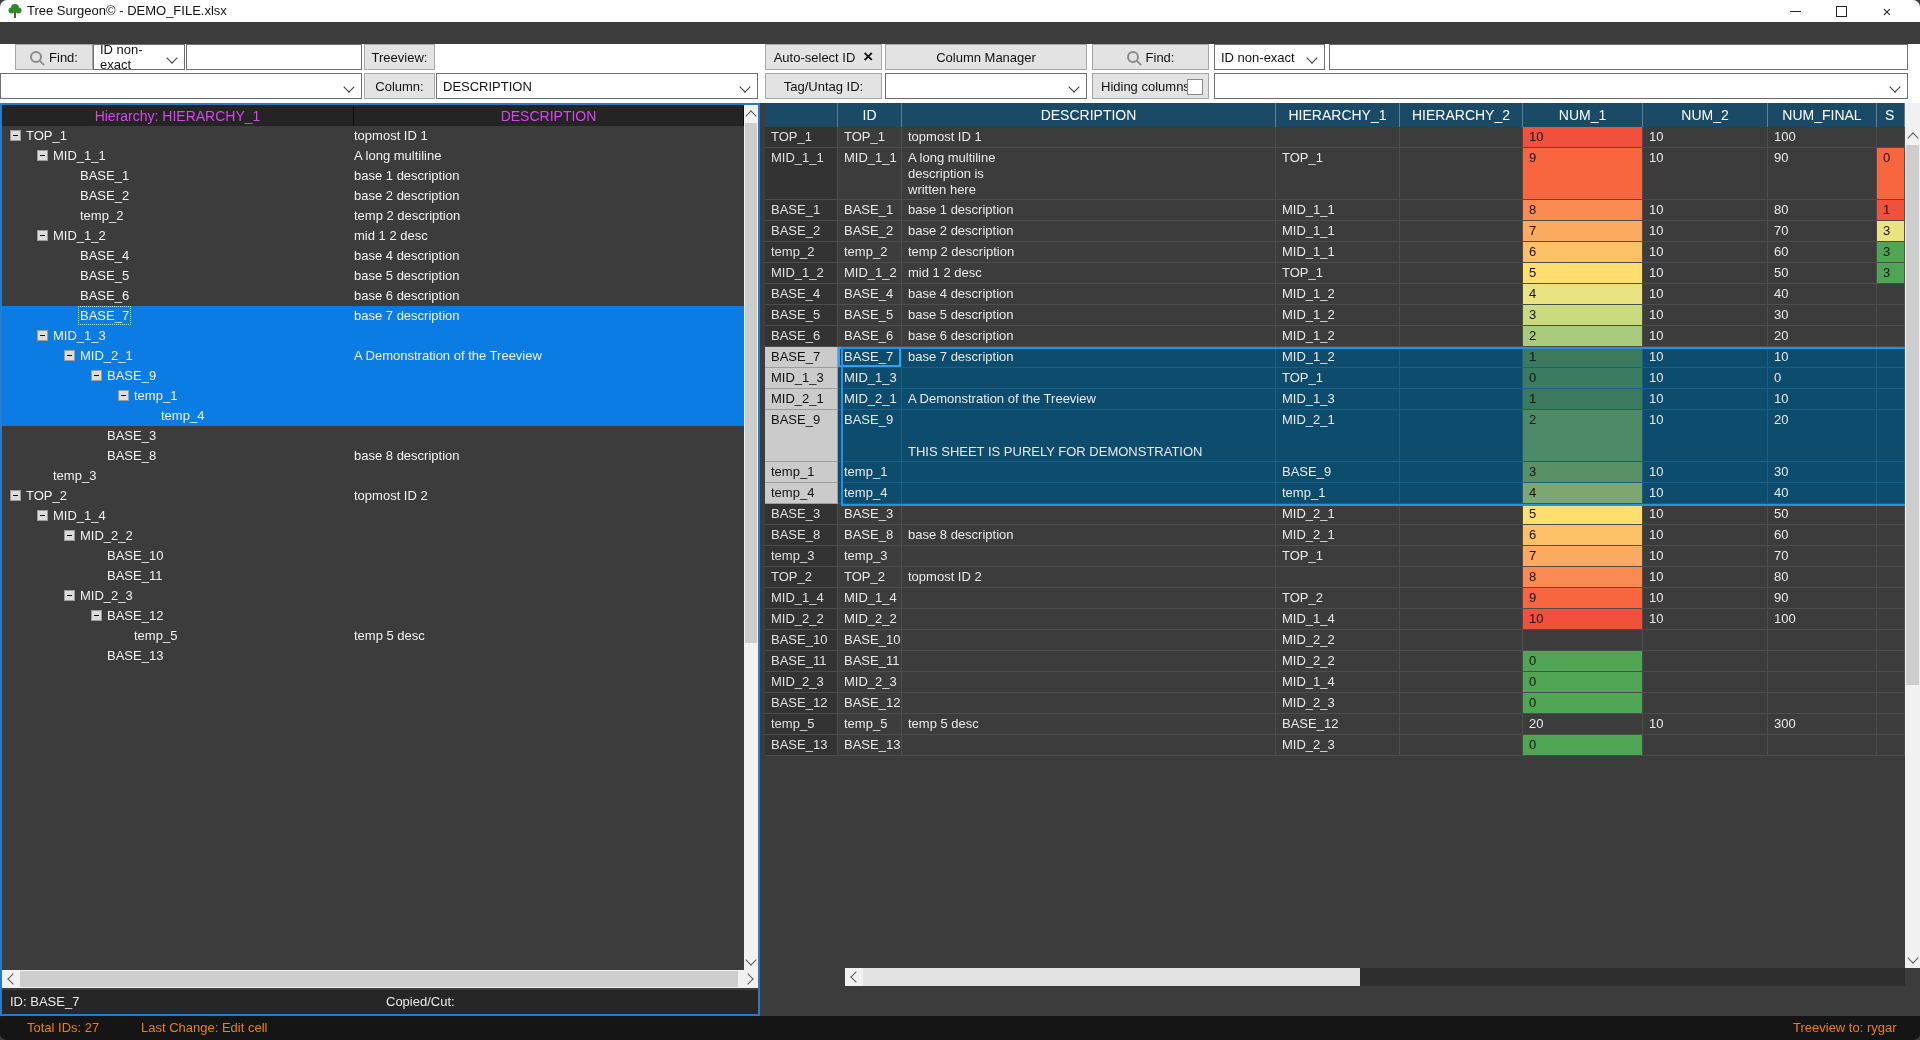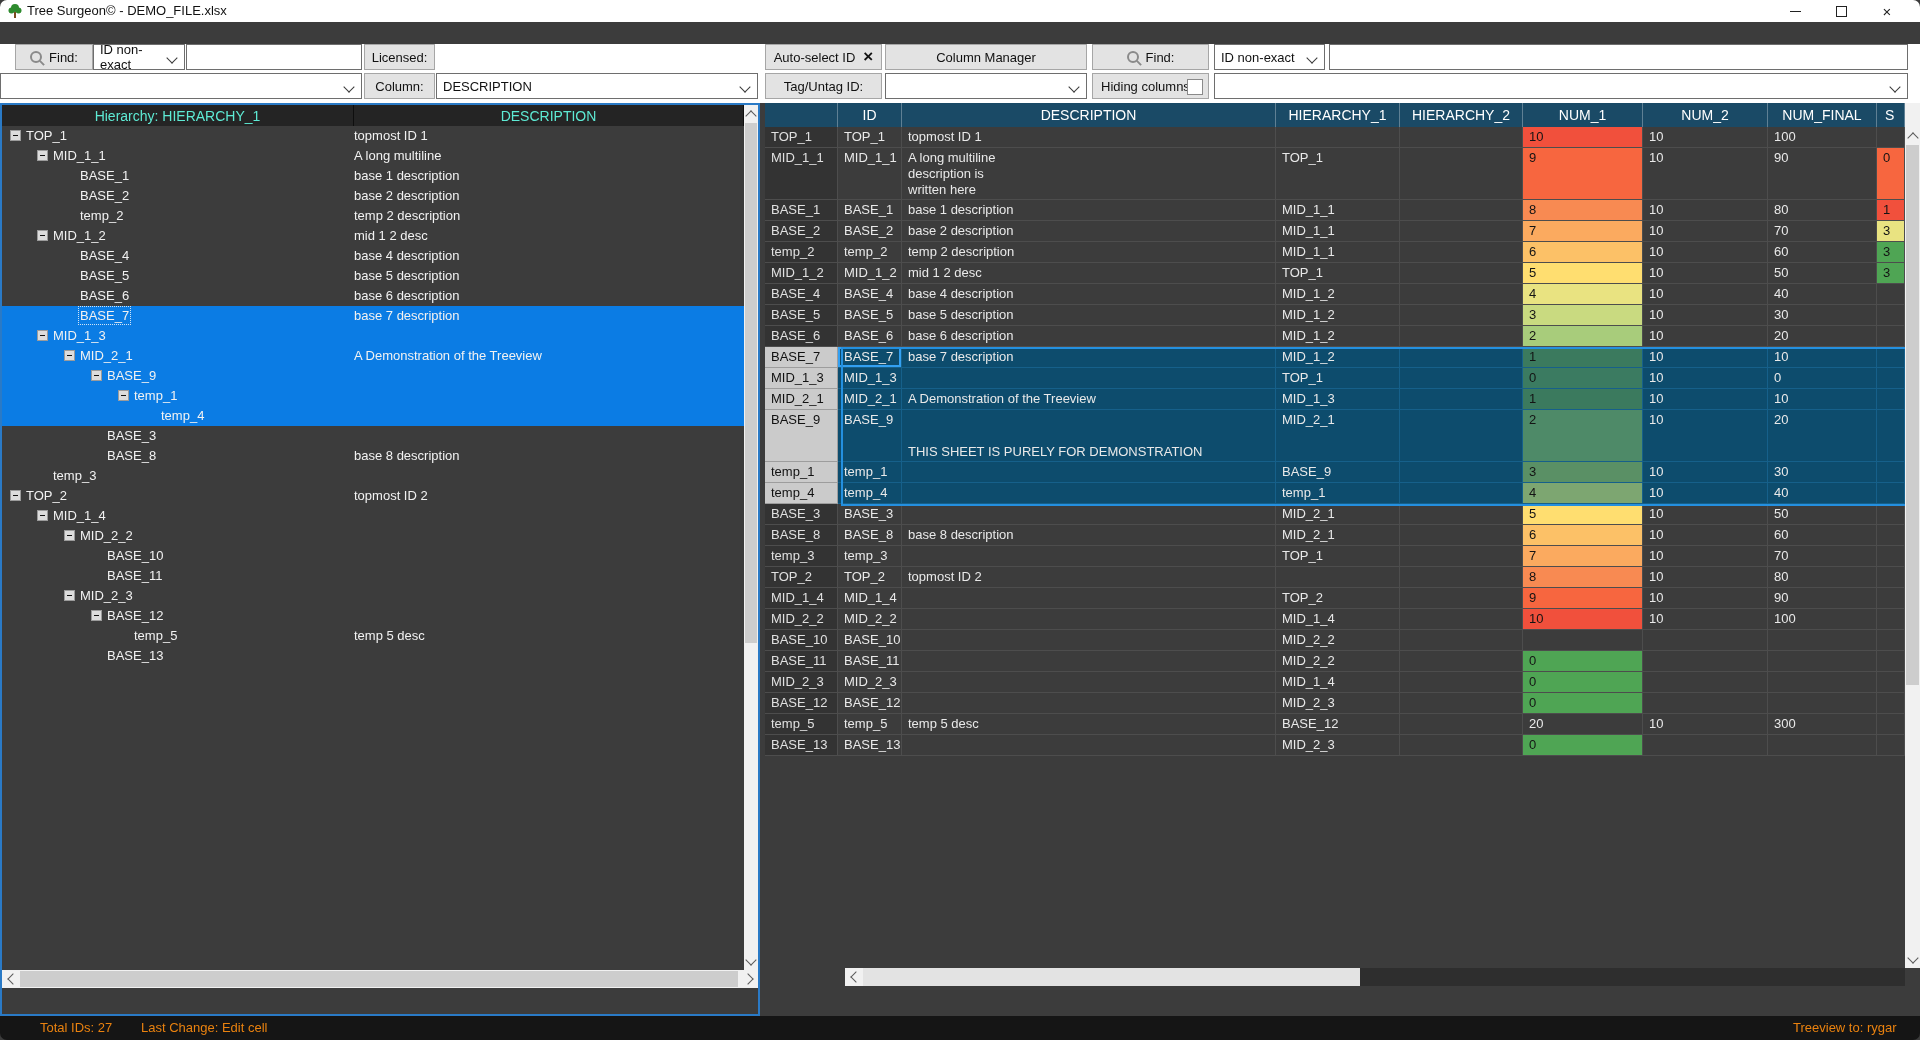--- a/index.html
+++ b/index.html
@@ -21,21 +21,21 @@
   .tinput{position:absolute;height:26px;background:#ffffff;border:1px solid #6e6e6e;box-sizing:border-box;}
   .chev{width:7px;height:7px;border-left:1px solid #3a3a3a;border-bottom:1px solid #3a3a3a;transform:rotate(-45deg);display:inline-block;}
   .combo .chev{position:absolute;right:8px;top:9px;}
   .mag{width:8px;height:8px;border:2px solid #8a8a8a;border-radius:50%;position:relative;margin-right:7px;display:inline-block;}
   .mag::after{content:"";position:absolute;width:6px;height:2px;background:#8a8a8a;transform:rotate(45deg);right:-5px;bottom:-3px;}
   .xicon{font-size:17px;font-weight:bold;color:#111;margin-left:8px;line-height:14px;}
   .checkbox{position:absolute;right:5px;top:5px;width:16px;height:16px;background:#fff;border:1px solid #8a8a8a;box-sizing:border-box;}
   
   #leftpanel{position:absolute;left:0;top:103px;width:760px;height:913px;border:2px solid #2a7ac6;box-sizing:border-box;background:#3c3c3c;}
   #tree-header{position:absolute;left:0;top:0;width:742px;height:21px;background:#242424;display:flex;}
-  .th-cell{box-sizing:border-box;color:#5eead4;font-size:14px;display:flex;align-items:center;justify-content:center;border-right:1px solid #0e0e0e;}
+  .th-cell{box-sizing:border-box;color:#d946ef;font-size:14px;display:flex;align-items:center;justify-content:center;border-right:1px solid #0e0e0e;}
   #tree-rows{position:absolute;left:0;top:21px;width:742px;}
   .trow{position:relative;height:20px;width:742px;}
   .trow.sel{background:#0b7ce4;}
   .tbox{position:absolute;top:4px;width:11px;height:11px;background:#dcdcdc;border:1px solid #9b9b9b;box-sizing:border-box;}
   .tbox::after{content:"";position:absolute;left:2px;top:4px;width:5px;height:1px;background:#111;}
   .tlabel{position:absolute;top:2px;font-size:13px;color:#f2f2f2;white-space:nowrap;}
   .tlabel.focus{outline:1px dotted #cfe4f7;outline-offset:1px;}
   .tdesc{position:absolute;left:352px;top:2px;font-size:13px;color:#f2f2f2;white-space:nowrap;}
   
   .sb-track{position:absolute;background:#f1f1f1;}
@@ -93,21 +93,21 @@
     <div class="btn" style="left:15px;top:0;width:78px;">
       <span class="mag"></span>
       <span>Find:</span>
     </div>
     <div class="combo" style="left:93px;top:0;width:92px;">
       <span>ID non-exact</span>
         <span class="chev"></span>
     </div>
     <input class="tinput" style="left: 186px; top: 0px; width: 176px;" value="">
     <div class="btn" style="left:364px;top:0;width:71px;">
-      <span>Licensed:</span>
+      <span>Treeview:</span>
     </div>
 
     <div class="combo" style="left:0px;top:29px;width:362px;">
       <span></span>
         <span class="chev"></span>
     </div>
     <div class="btn" style="left:364px;top:29px;width:71px;">
       <span>Column:</span>
     </div>
     <div class="combo" style="left:436px;top:29px;width:322px;">
@@ -277,20 +277,24 @@
     <div class="sb-track" style="left:0;top:865px;width:756px;height:18px;">
       <div class="sb-arrow" style="left:2px;top:2px;width:14px;height:14px;">
           <span class="chev" style="transform:rotate(45deg);margin-left:3px;"></span>
         </div>
       <div class="sb-thumb" style="left:18px;top:1px;width:718px;height:16px;"></div>
       <div class="sb-arrow" style="right:2px;top:2px;width:14px;height:14px;">
           <span class="chev" style="transform:rotate(225deg);margin-right:3px;"></span>
         </div>
     </div>
 
+    <div class="statusbar" style="left:0;top:885px;width:756px;height:24px;">
+      <span style="left:8px;">ID: BASE_7</span>
+      <span style="left:384px;">Copied/Cut:</span>
+    </div>
   </div>
 
   <div id="rightpanel">
     <div id="grid-header">
         <div class="gh" style="width: 73px;"></div>
         <div class="gh" style="width: 64px;">ID</div>
         <div class="gh" style="width: 374px;">DESCRIPTION</div>
         <div class="gh" style="width: 124px;">HIERARCHY_1</div>
         <div class="gh" style="width: 123px;">HIERARCHY_2</div>
         <div class="gh" style="width: 120px;">NUM_1</div>
@@ -619,18 +623,18 @@
           <div class="sb-arrow" style="left:2px;top:2px;width:14px;height:14px;">
             <span class="chev" style="transform:rotate(45deg);margin-left:3px;"></span>
           </div>
         </div>
       <div class="sb-thumb" style="left:18px;top:0;width:497px;height:18px;background:#e3e3e3;"></div>
     </div>
 
   </div>
 
   <div id="bottombar">
-    <span style="left:40px;">Total IDs: 27</span>
+    <span style="left:27px;">Total IDs: 27</span>
     <span style="left:141px;">Last Change: Edit cell</span>
     <span style="left:1793px;">Treeview to: rygar</span>
   </div>
 
 </div>
 
 </body></html>

